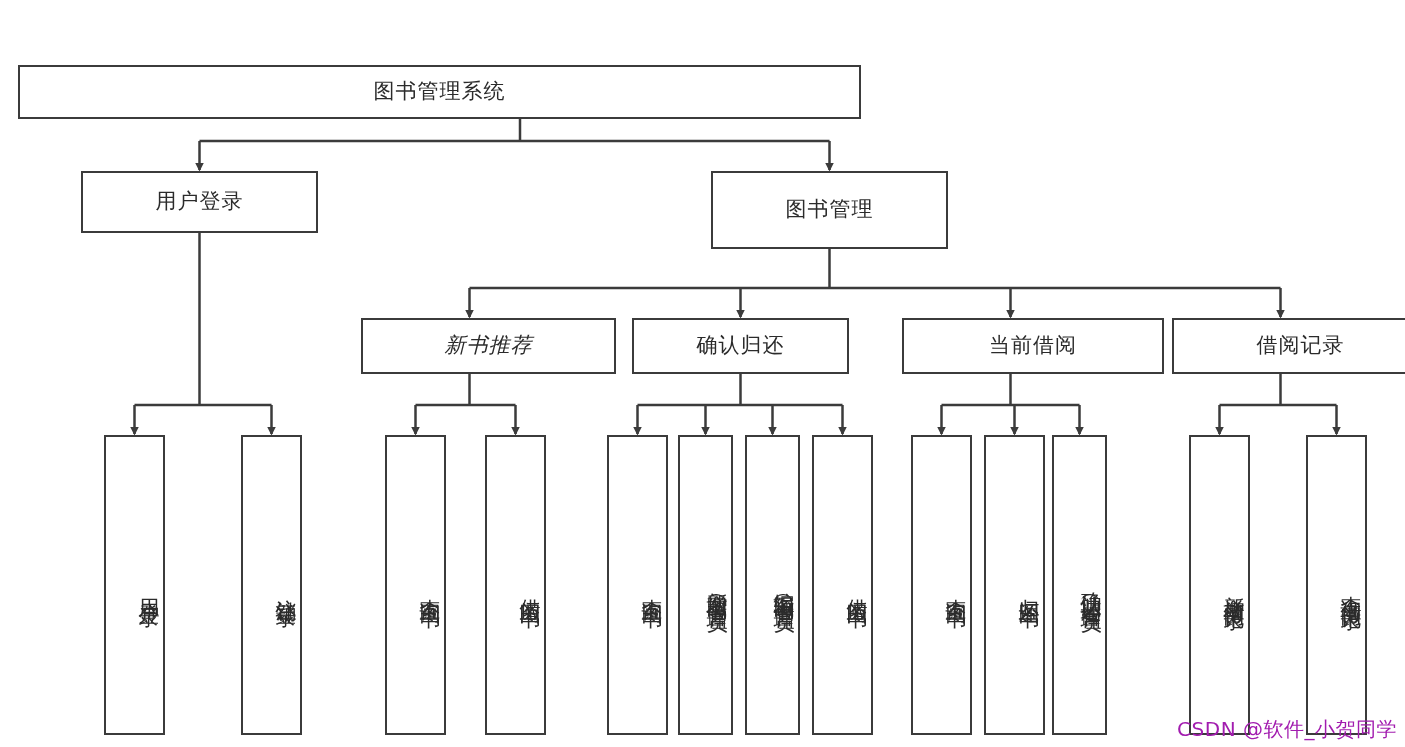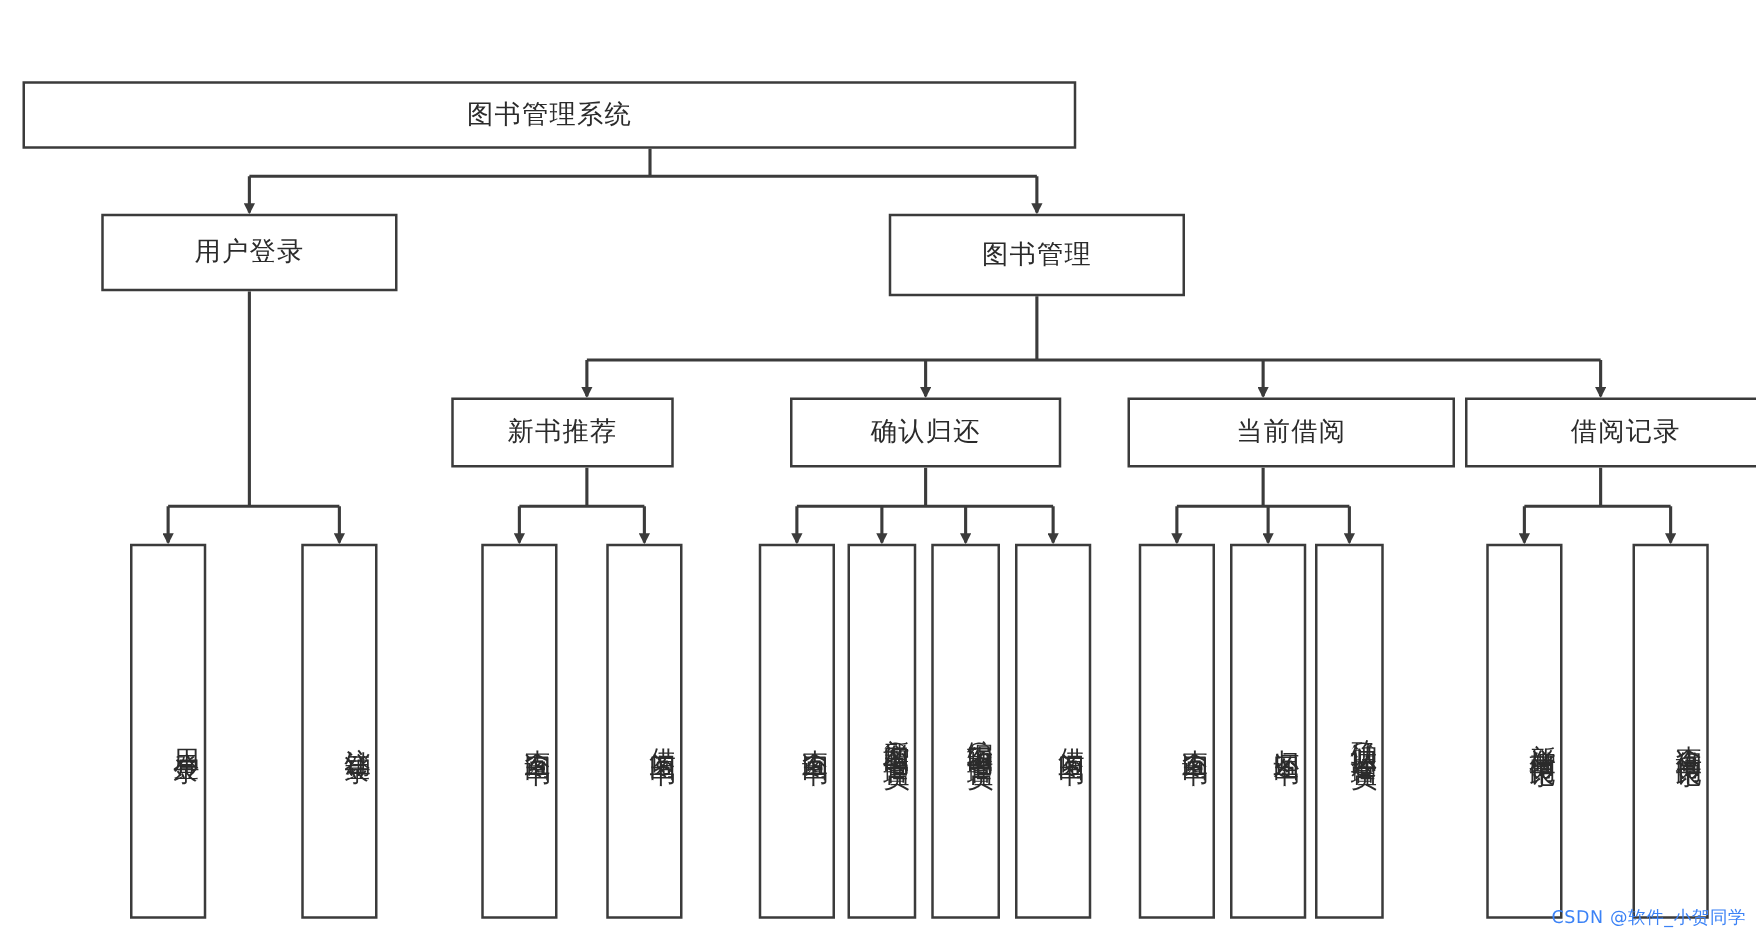--- a/index.html
+++ b/index.html
@@ -49,22 +49,22 @@
     left: 0;
     top: 0;
     width: 1405px;
     height: 747px;
     pointer-events: none;
   }
   .watermark {
     position: absolute;
     right: 8px;
     bottom: 4px;
-    font-size: 14px;
-    color: #3b82f6;
+    font-size: 20px;
+    color: #a21caf;
     letter-spacing: 0.5px;
     white-space: nowrap;
   }
 </style>
 </head>
 <body>
 
 <div id="canvas">
   <svg id="edges" viewBox="0 0 1405 747">
     <defs>
@@ -109,24 +109,24 @@
       </g>
   </svg>
 
   <div id="nodes">
       <div class="node horiz" style="left: 18px; top: 25px; width: 843px; height: 54px; margin-top: 40px;">
         <span class="htext">图书管理系统</span>
       </div>
       <div class="node horiz" style="left: 81px; top: 171px; width: 237px; height: 62px;">
         <span class="htext">用户登录</span>
       </div>
-      <div class="node horiz" style="left: 711px; top: 171px; width: 237px; height: 66px;">
+      <div class="node horiz" style="left: 711px; top: 171px; width: 237px; height: 78px;">
         <span class="htext">图书管理</span>
       </div>
-      <div class="node horiz" style="left: 361px; top: 318px; width: 178px; height: 56px;">
+      <div class="node horiz" style="left: 361px; top: 318px; width: 255px; height: 56px; font-style: italic;">
         <span class="htext">新书推荐</span>
       </div>
       <div class="node horiz" style="left: 632px; top: 318px; width: 217px; height: 56px;">
         <span class="htext">确认归还</span>
       </div>
       <div class="node horiz" style="left: 902px; top: 318px; width: 262px; height: 56px;">
         <span class="htext">当前借阅</span>
       </div>
       <div class="node horiz" style="left: 1172px; top: 318px; width: 257px; height: 56px;">
         <span class="htext">借阅记录</span>

